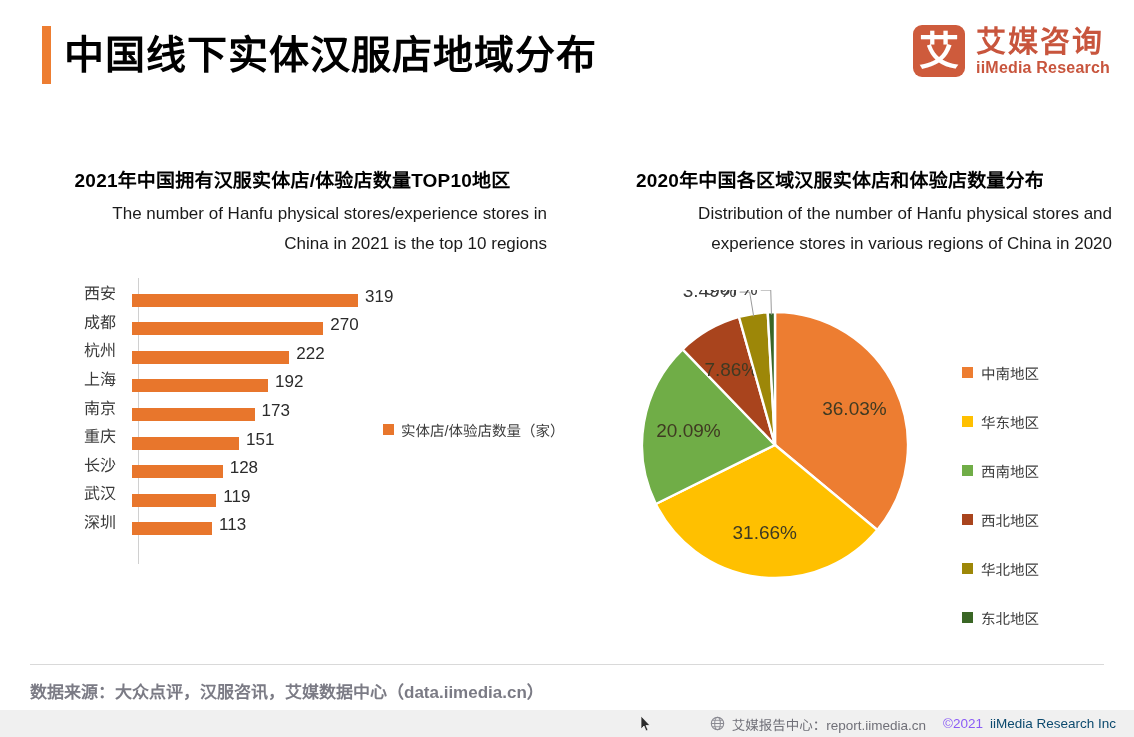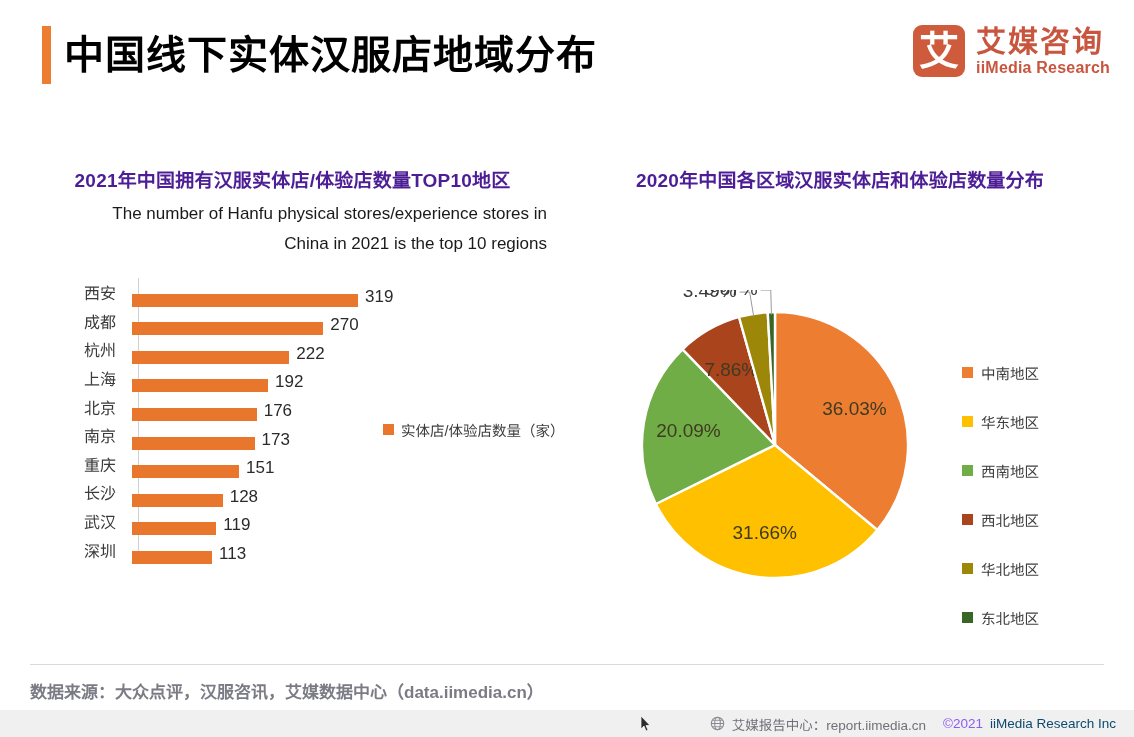--- a/index.html
+++ b/index.html
@@ -83,21 +83,21 @@
 
   
   .panel { position: absolute; }
   .panel-left  { left: 30px;  top: 168px; width: 525px; height: 430px; }
   .panel-right { left: 560px; top: 168px; width: 560px; height: 430px; }
 
   .chart-title-cn {
     text-align: center;
     font-size: 19px;
     font-weight: 700;
-    color: #4c1d95;
+    color: #000000;
     line-height: 26px;
     letter-spacing: 0.2px;
   }
   .chart-title-en {
     text-align: right;
     font-size: 17px;
     font-weight: 400;
     color: #1a1a1a;
     line-height: 30px;
     margin-top: 5px;
@@ -312,27 +312,20 @@
           </div>
         </div>
         <div class="bar-row">
           <div class="bar-label">上海</div>
           <div class="bar-track">
             <div class="bar-fill" style="width: 136.025px; background: rgb(232, 118, 44);"></div>
             <div class="bar-value">192</div>
           </div>
         </div>
         <div class="bar-row">
-          <div class="bar-label">北京</div>
-          <div class="bar-track">
-            <div class="bar-fill" style="width: 124.69px; background: rgb(232, 118, 44);"></div>
-            <div class="bar-value">176</div>
-          </div>
-        </div>
-        <div class="bar-row">
           <div class="bar-label">南京</div>
           <div class="bar-track">
             <div class="bar-fill" style="width: 122.564px; background: rgb(232, 118, 44);"></div>
             <div class="bar-value">173</div>
           </div>
         </div>
         <div class="bar-row">
           <div class="bar-label">重庆</div>
           <div class="bar-track">
             <div class="bar-fill" style="width: 106.978px; background: rgb(232, 118, 44);"></div>
@@ -364,20 +357,24 @@
   </div>
 </div>
 
 <div class="bar-legend">
   <span class="legend-swatch" style="background: rgb(232, 118, 44);"></span>
   <span class="legend-label">实体店/体验店数量（家）</span>
 </div>
 
 <div class="panel panel-right">
   <div class="chart-title-cn">2020年中国各区域汉服实体店和体验店数量分布</div>
+  <div class="chart-title-en">
+    <span>Distribution of the number of Hanfu physical stores and</span><br>
+    <span>experience stores in various regions of China in 2020</span>
+  </div>
 </div>
 
 <div class="pie-area">
   <svg class="pie-svg" id="pie-svg" width="420" height="310" viewBox="0 0 420 310">
       <path d="M 215 155 L 215 22 A 133 133 0 0 1 317.3182777117142 239.9704068844473 Z" fill="#ED7D31" stroke="#ffffff" stroke-width="2.4"></path>
       <text x="294.46090840397267" y="124.69996735101347" text-anchor="middle" font-size="19" font-family="&quot;Liberation Sans&quot;, sans-serif" fill="#3f3a22">36.03%</text>
       <path d="M 215 155 L 317.3182777117142 239.9704068844473 A 133 133 0 0 1 95.78376534053619 213.96176213122925 Z" fill="#FFC000" stroke="#ffffff" stroke-width="2.4"></path>
       <text x="204.7647290708168" y="249.18123438565328" text-anchor="middle" font-size="19" font-family="&quot;Liberation Sans&quot;, sans-serif" fill="#3f3a22">31.66%</text>
       <path d="M 215 155 L 95.78376534053619 213.96176213122925 A 133 133 0 0 1 122.62379598772675 59.3149074710022 Z" fill="#70AD47" stroke="#ffffff" stroke-width="2.4"></path>
       <text x="128.5129179426565" y="146.98956905327742" text-anchor="middle" font-size="19" font-family="&quot;Liberation Sans&quot;, sans-serif" fill="#3f3a22">20.09%</text>

